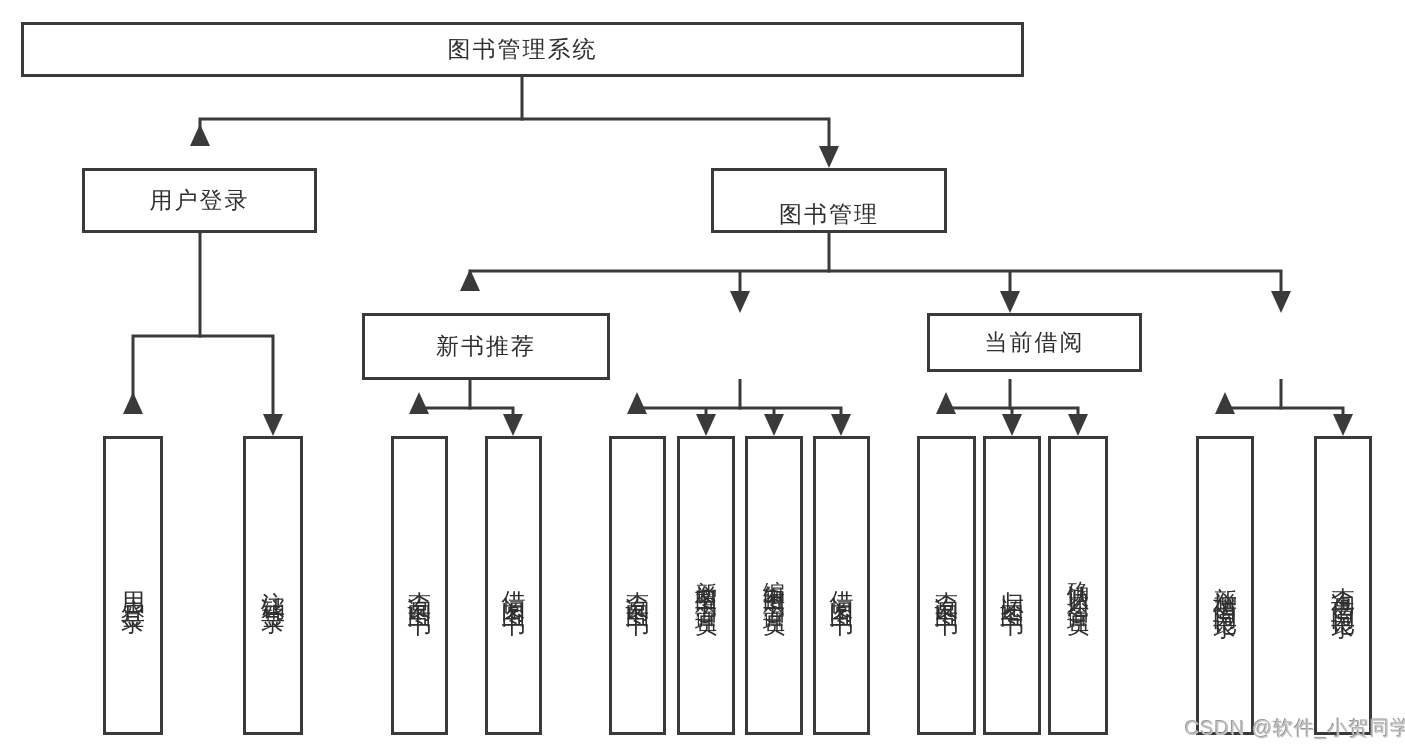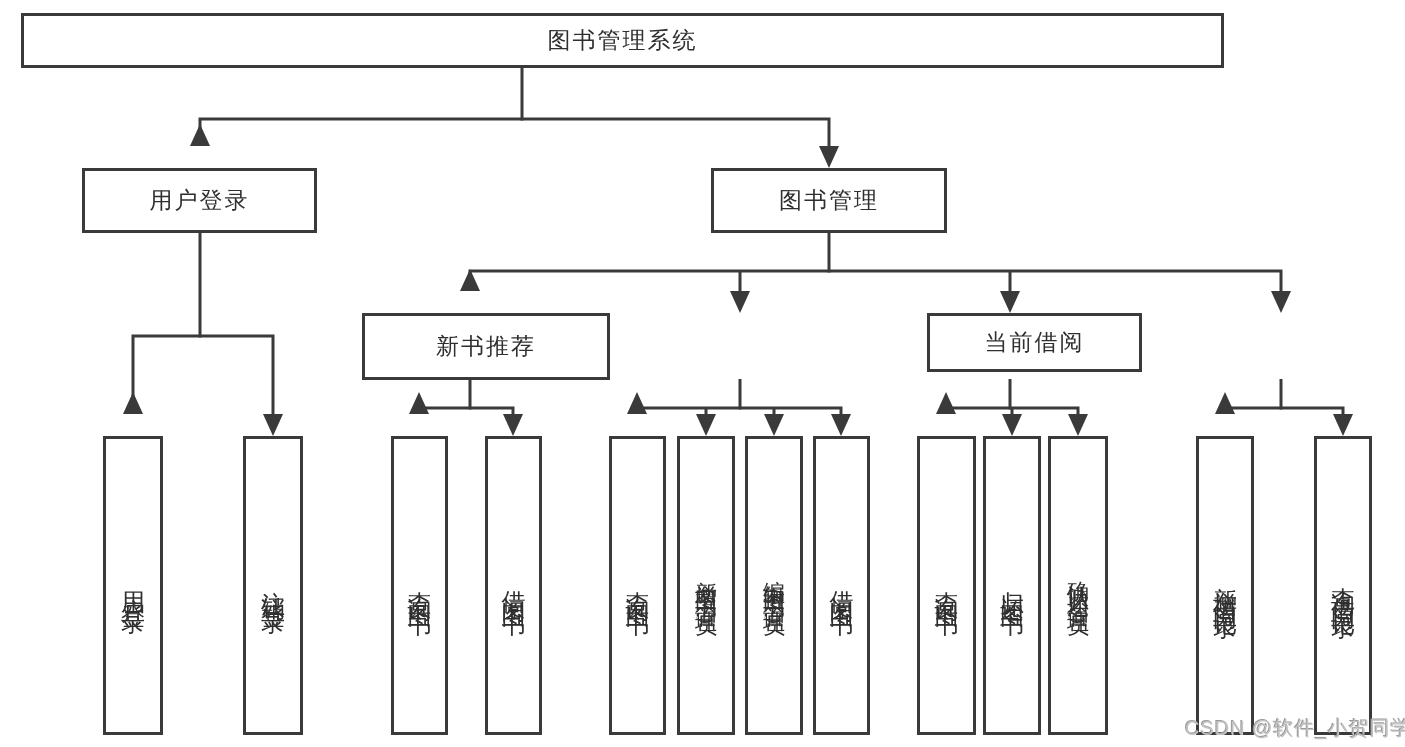--- a/index.html
+++ b/index.html
@@ -22,21 +22,21 @@
     box-sizing: border-box;
     border: 3px solid #3a3a3a;
     background: #ffffff;
     color: #2f2f2f;
     display: flex;
     align-items: center;
     justify-content: center;
     z-index: 1;
   }
   .h-node { font-size: 23px; letter-spacing: 2px; }
-  .root-node { left: 21px; top: 13px; width: 1203px; height: 55px; }
+  .root-node { left: 21px; top: 22px; width: 1003px; height: 55px; }
   .leaf {
     top: 436px;
     height: 299px;
     writing-mode: vertical-rl;
     font-size: 24px;
     letter-spacing: 7px;
     line-height: 1;
   }
   .leaf.long { font-size: 22px; letter-spacing: 5px; }
   .leaf.med  { font-size: 24px; letter-spacing: 6px; }
@@ -93,21 +93,21 @@
     </g>
   </svg>
 
   <div class="node h-node root-node">
     <span>图书管理系统</span>
   </div>
 
   <div class="node h-node" style="left:82px; top:168px; width:235px; height:65px;">
     <span>用户登录</span>
   </div>
-  <div class="node h-node" style="left:711px; top:168px; width:236px; height:65px;">
+  <div class="node h-node" style="left:711px; top:168px; width:236px; height:65px;align-items:flex-end;">
     <span>图书管理</span>
   </div>
 
   <div class="node h-node" style="left:362px; top:313px; width:248px; height:67px;">
     <span>新书推荐</span>
   </div>
   <div class="node h-node" style="left:903px; top:313px; width:215px; height:59px;margin-left:24px;">
     <span>当前借阅</span>
   </div>
 

